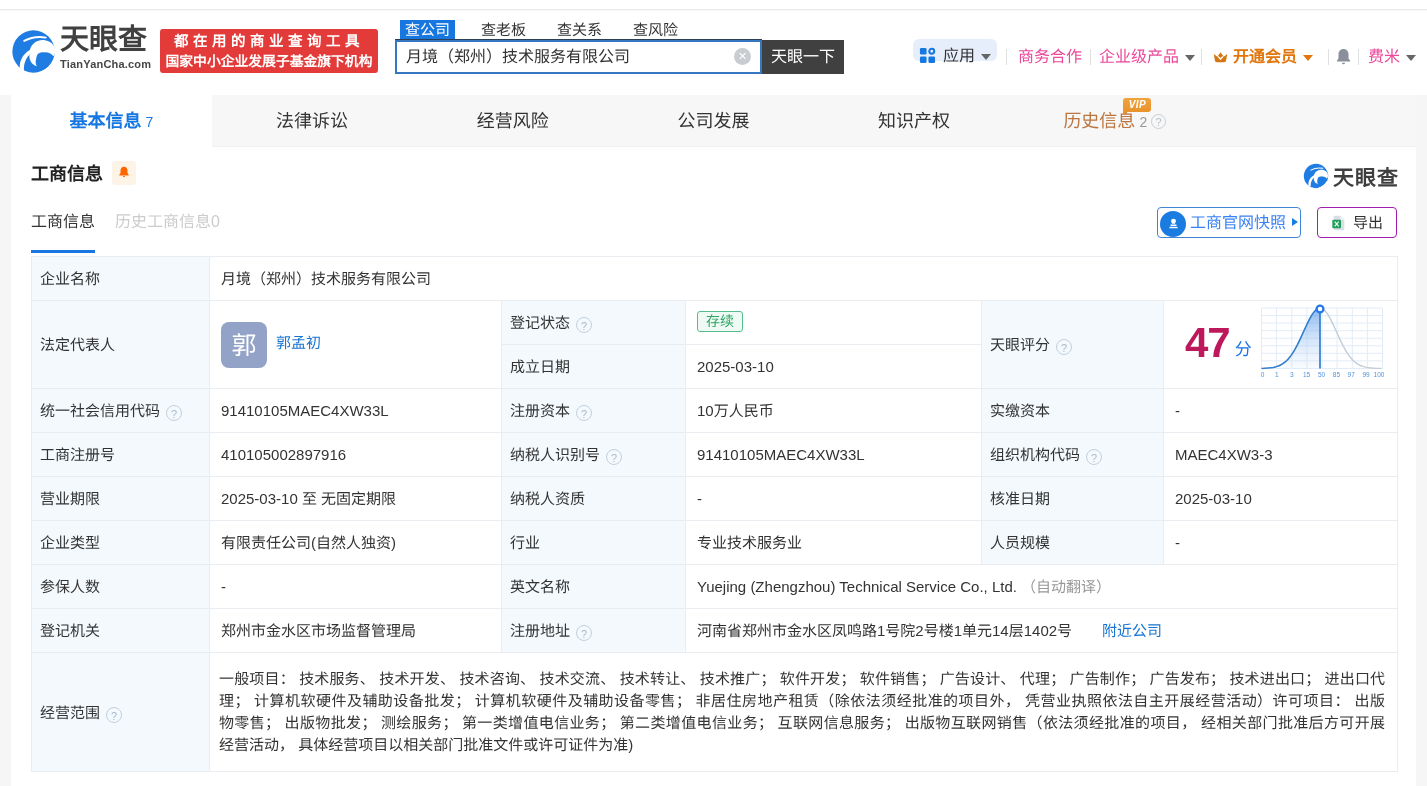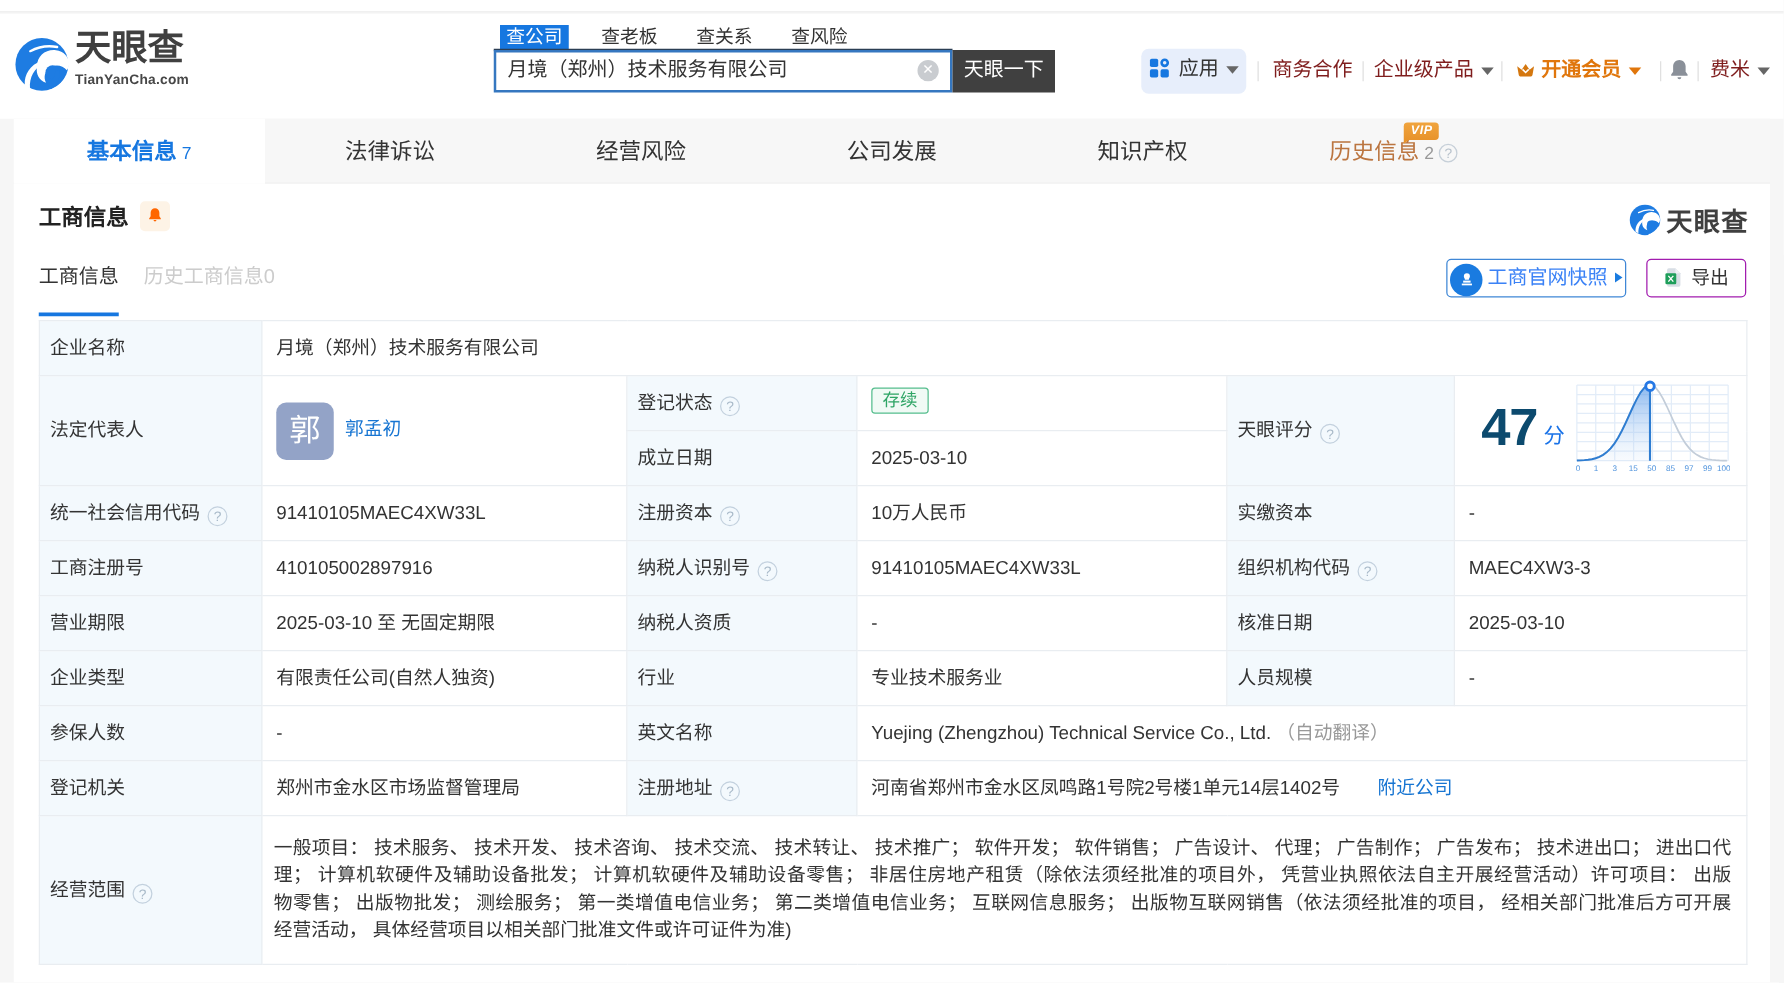--- a/index.html
+++ b/index.html
@@ -16,22 +16,22 @@
 #redbox{position:absolute;left:160px;top:18px;width:218px;height:44px;background:#e23b3a;border-radius:3px;color:#fff;text-align:center;overflow:hidden;}
 #redbox .l1{font-size:14.5px;font-weight:bold;letter-spacing:4.5px;line-height:22px;margin-top:1px;}
 #redbox .l2{font-size:13.8px;font-weight:bold;letter-spacing:0px;line-height:20px;}
 
 #stabs{position:absolute;left:400px;top:9px;height:20px;}
 #stabs .st{display:inline-block;font-size:15px;color:#333;line-height:20px;padding:0 5px;margin-right:21px;float:left;}
 #stabs .st.on{background:#1677e0;color:#fff;}
 #sinput{position:absolute;left:395px;top:29px;width:367px;height:34px;border:2px solid #3577c0;background:#fff;line-height:30px;font-size:16px;color:#333;padding-left:9px;}
 #sclear{position:absolute;left:734px;top:37px;width:17px;height:17px;border-radius:50%;background:#c9ccd0;color:#fff;font-size:11px;text-align:center;line-height:17px;}
 #sbtn{position:absolute;left:762px;top:29px;width:82px;height:34px;background:#404040;color:#fff;font-size:16px;text-align:center;line-height:34px;}
-.chip-app{position:absolute;left:913px;top:28px;width:84px;height:36px;background:#e7eefb;border-radius:6px;color:#333;font-size:16px;line-height:34px;text-align:center;}
-.hitem{position:absolute;top:30px;line-height:32px;font-size:16px;color:#7f1d1d;}
+.chip-app{position:absolute;left:913px;top:28px;width:84px;height:22px;background:#e7eefb;border-radius:6px;color:#333;font-size:16px;line-height:34px;text-align:center;}
+.hitem{position:absolute;top:30px;line-height:32px;font-size:16px;color:#ec4899;}
 .hsep{position:absolute;top:38px;width:1px;height:16px;background:#e0e0e0;}
 .caret{display:inline-block;width:0;height:0;border-left:5px solid transparent;border-right:5px solid transparent;border-top:6px solid #666;vertical-align:middle;margin-left:6px;}
 .caret.orange{border-top-color:#e0760c;}
 
 #tabbar{position:absolute;left:11px;top:95px;width:1405px;height:52px;background:#f7f7f7;border-bottom:1px solid #f0f0f0;}
 #tabbar .tab{float:left;width:200.7px;height:52px;text-align:center;line-height:52px;font-size:18px;color:#333;position:relative;}
 #tabbar .tab .cnt{font-size:14px;color:#999;margin-left:4px;}
 #tabbar .tab.active{background:#fff;color:#1677e0;font-weight:bold;}
 #tabbar .tab.active .cnt{color:#1677e0;font-weight:normal;}
 #tabbar .tab.his{color:#bb7540;}
@@ -60,39 +60,43 @@
 #tbl td{border:1px solid #e9edf1;font-size:15px;color:#333;padding:0 0 0 8px;height:44px;line-height:21px;}
 #tbl td.lb{background:#f3f9fd;}
 #tbl td.vl{background:#fff;padding-left:11px;}
 #bizscope{font-size:15px;line-height:22px;padding-right:12px;margin-left:-2px;}
 #bizscope .jl{text-align:justify;text-align-last:justify;}
 .qm{display:inline-block;width:16px;height:16px;border:1px solid #c3d1de;border-radius:50%;color:#a9bac9;font-size:11px;line-height:16px;text-align:center;vertical-align:-2px;margin-left:6px;font-weight:normal;}
 .grey{color:#999;}
 a.bl{color:#1775d2;text-decoration:none;}
 .tag-ok{display:inline-block;border:1px solid #55bd8d;color:#2fa566;font-size:14px;line-height:19px;padding:0 8px;border-radius:3px;background:#f0faf5;position:relative;top:-2px;}
 #avatar{display:inline-block;width:46px;height:46px;background:#93a3c7;border-radius:8px;color:#fff;font-size:25px;line-height:46px;text-align:center;vertical-align:middle;}
-.score47{font-size:42px;font-weight:bold;color:#0c4a6e;letter-spacing:-1px;margin-left:10px;position:relative;top:2px;}
+.score47{font-size:42px;font-weight:bold;color:#be185d;letter-spacing:-1px;margin-left:10px;position:relative;top:2px;}
 .score-fen{font-size:17px;color:#1a73e8;margin-left:5px;}
 </style>
 </head>
 <body>
 <div id="topband"></div>
 <div id="header">
   <svg id="logo-circle" viewBox="0 0 48 48">
     <circle cx="24" cy="24" r="21.6" fill="#1e7ce2"></circle>
     <path d="M14.5,13.2 Q25,7.6 36.5,9.8" stroke="#fff" stroke-width="1.9" fill="none" stroke-linecap="round"></path>
     <path d="M20,26 C20,17 27,11.5 35.5,12.4 C41.8,13.1 46.1,17.9 46.2,23.2 C46.2,25.3 45.6,27.2 44.4,28.9 C40.9,24.3 34.4,23.5 30,27 C26.3,29.9 25.2,35 27.4,39 C21.5,37.3 19,31.8 20,26 Z" fill="#fff"></path>
     <path d="M10,41 C9.5,32 14.5,24.5 23.5,21.3 L25.5,23.2 C17.8,27 13.6,34.3 14.3,43.6 C12.7,43 11.2,42.1 10,41 Z" fill="#fff"></path>
     <path d="M30,47.3 C36.3,46.3 42,42.5 45.2,37 L43.8,33.4 C40.7,39.3 35.3,43.6 29,45.1 Z" fill="#fff"></path>
     <circle cx="32.8" cy="30.5" r="5.8" fill="#1e7ce2"></circle>
     <path d="M38.5,29.5 C39.3,35.5 36.3,41.3 31,44.2 L28.5,40 C32.8,37.7 35.3,33.2 34.8,28.4 Z" fill="#1e7ce2"></path>
   </svg>
   <div id="logo-txt">
       <div class="cn">天眼查</div>
       <div class="en">TianYanCha.com</div>
+    </div>
+  <div id="redbox">
+      <div class="l1">都在用的商业查询工具</div>
+      <div class="l2">国家中小企业发展子基金旗下机构</div>
     </div>
   <div id="stabs">
       <span class="st on">查公司</span>
       <span class="st">查老板</span>
       <span class="st">查关系</span>
       <span class="st">查风险</span>
     </div>
   <div style="position:absolute;left:395px;top:28px;width:367px;height:2px;background:#2b3e54;"></div>
   <div id="sinput">月境（郑州）技术服务有限公司</div>
   <div id="sclear">✕</div>

